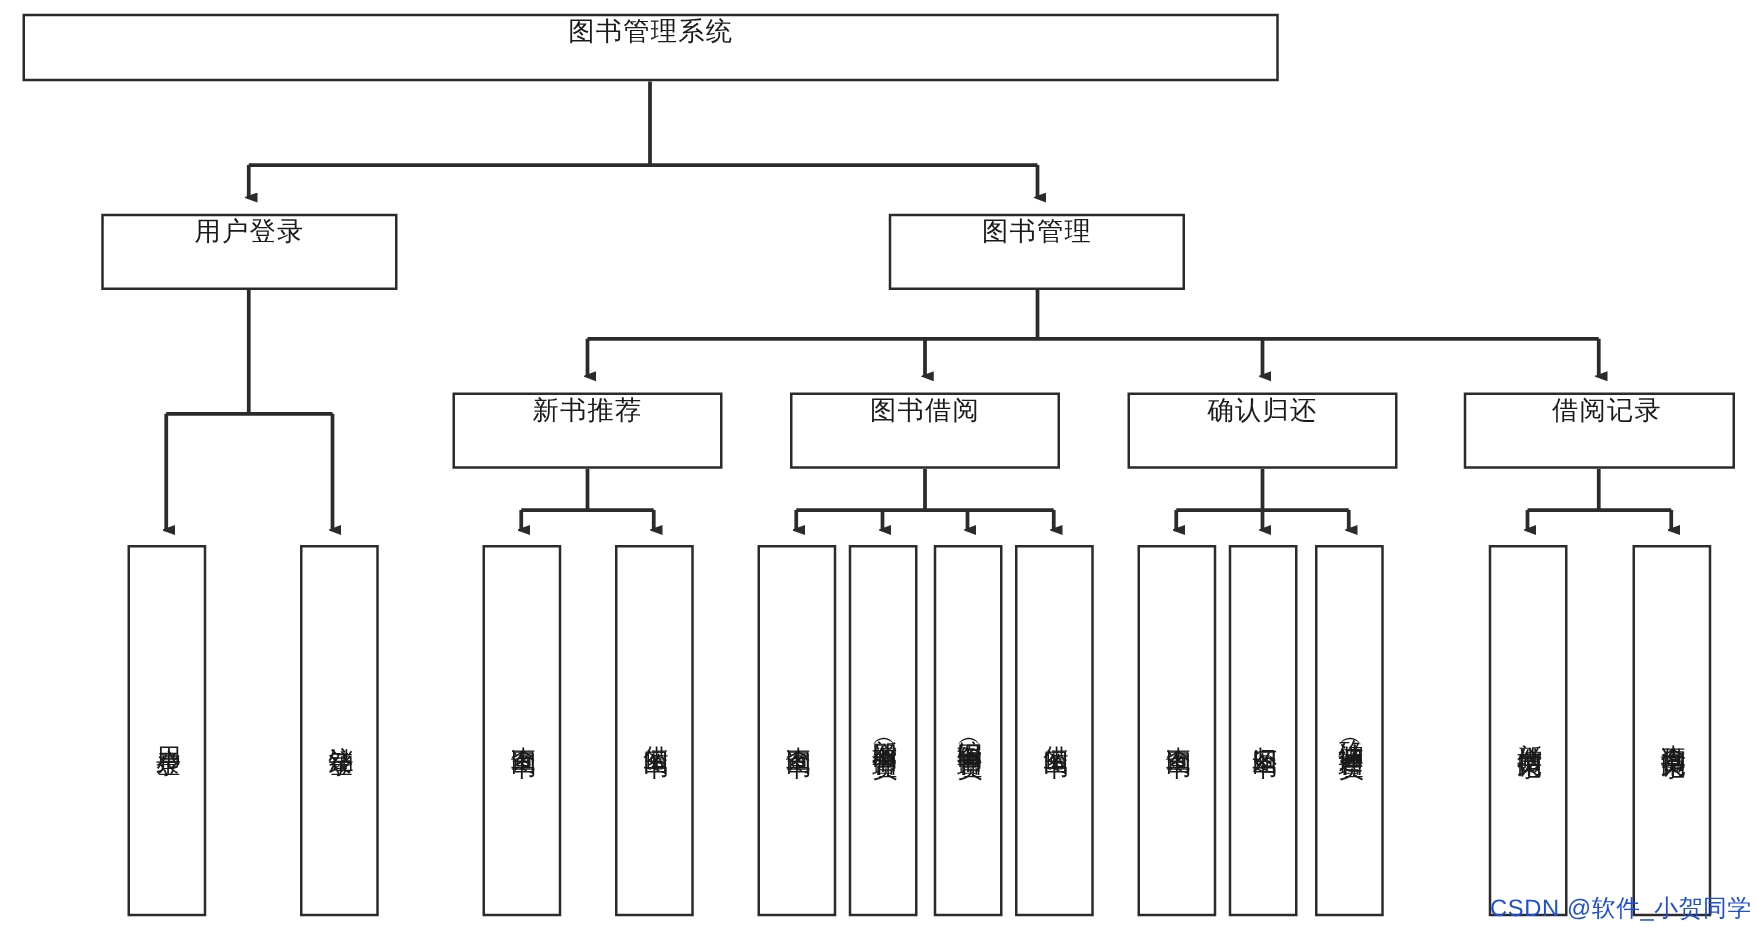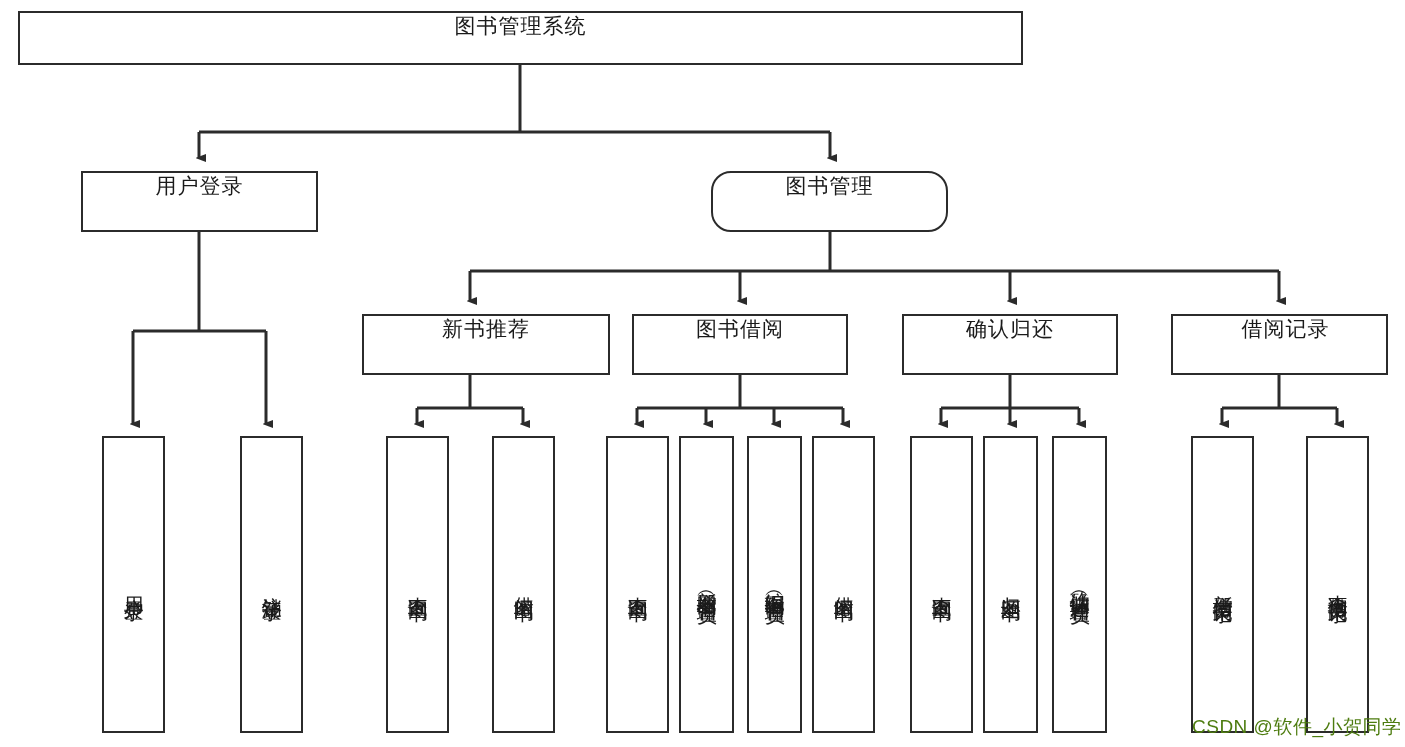--- a/index.html
+++ b/index.html
@@ -49,21 +49,21 @@
     writing-mode: vertical-rl;
     text-orientation: upright;
     font-size: 20px;
     line-height: 1.18;
     letter-spacing: 2px;
     white-space: nowrap;
     text-align: center;
   }
   .watermark {
     position: absolute;
-    color: #4d7c0f;
+    color: #1d4ed8;
     font-size: 19px;
     letter-spacing: 0.5px;
     white-space: nowrap;
     pointer-events: none;
   }
 </style>
 </head>
 <body>
 
 <div id="diagram-root">
@@ -130,25 +130,25 @@
     </g>
   </svg>
 
   <div class="node-box horizontal" style="left:18px; top:11px; width:1005px; height:54px;">
     <span class="node-label">图书管理系统</span>
   </div>
 
   <div class="node-box horizontal" style="left:81px; top:171px; width:237px; height:61px;">
     <span class="node-label">用户登录</span>
   </div>
-  <div class="node-box horizontal" style="left:711px; top:171px; width:237px; height:61px;border-radius:20px;">
+  <div class="node-box horizontal" style="left:711px; top:171px; width:237px; height:61px;">
     <span class="node-label">图书管理</span>
   </div>
 
-  <div class="node-box horizontal" style="left:362px; top:314px; width:248px; height:61px;">
+  <div class="node-box horizontal" style="left:362px; top:314px; width:216px; height:61px;">
     <span class="node-label">新书推荐</span>
   </div>
   <div class="node-box horizontal" style="left:632px; top:314px; width:216px; height:61px;">
     <span class="node-label">图书借阅</span>
   </div>
   <div class="node-box horizontal" style="left:902px; top:314px; width:216px; height:61px;">
     <span class="node-label">确认归还</span>
   </div>
   <div class="node-box horizontal" style="left:1171px; top:314px; width:217px; height:61px;padding-left:12px;">
     <span class="node-label">借阅记录</span>

